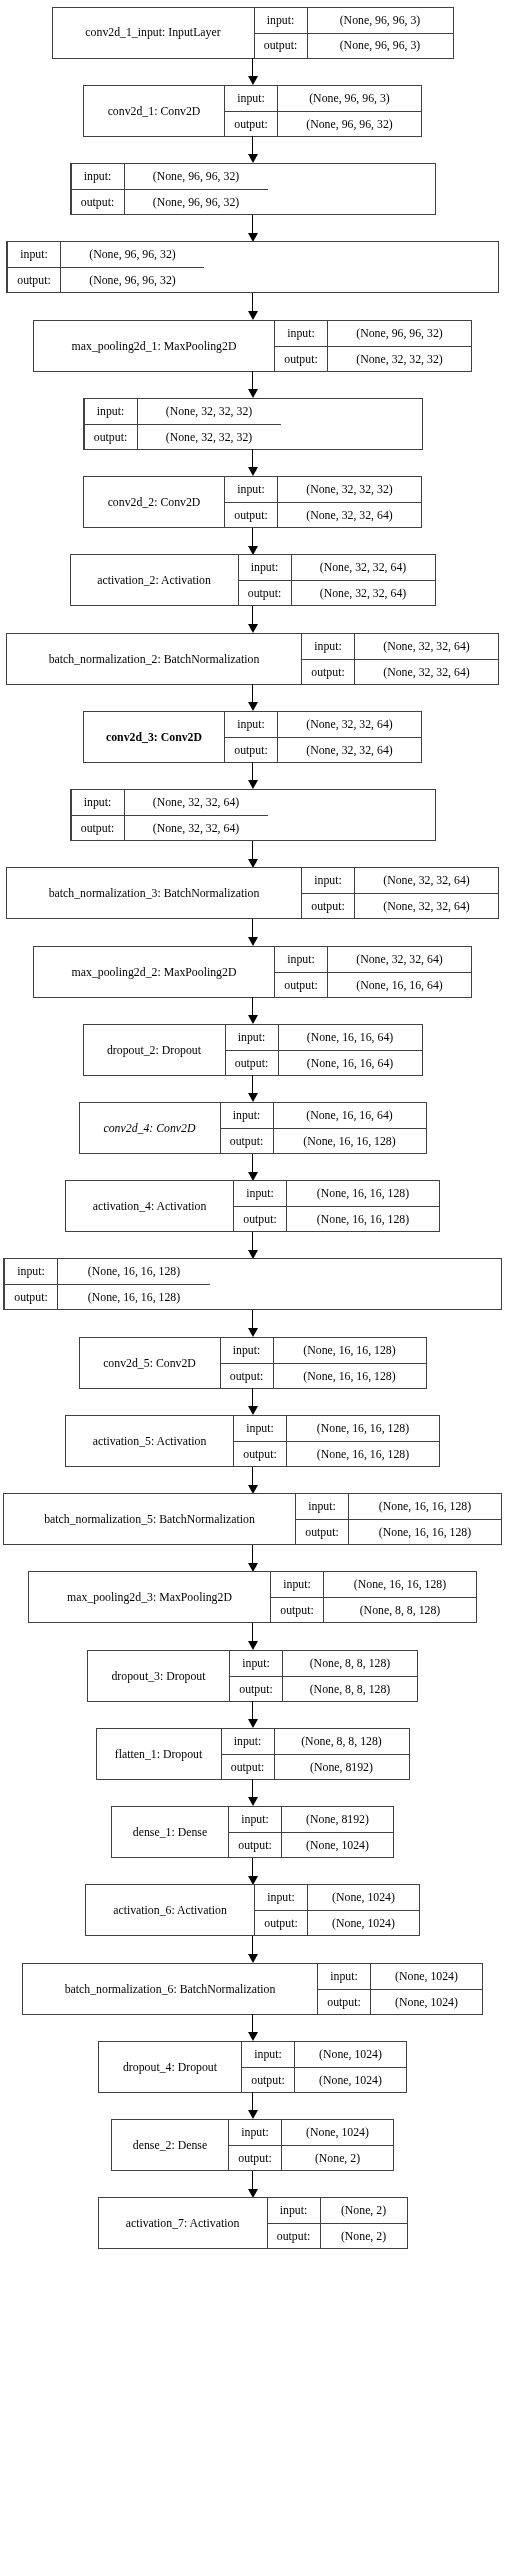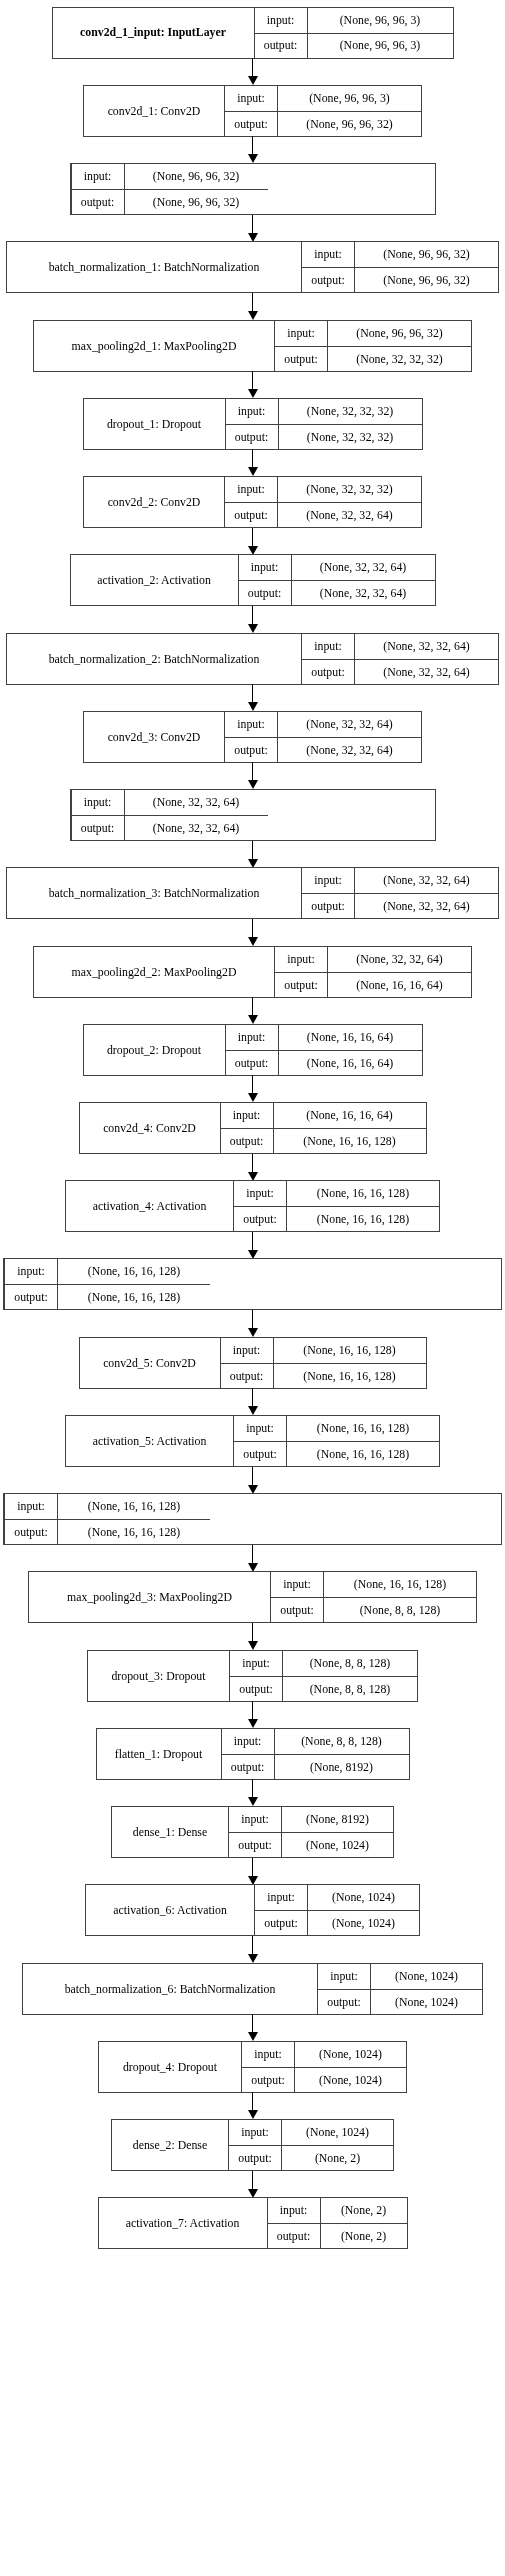--- a/index.html
+++ b/index.html
@@ -103,21 +103,21 @@
     border-top: 9.2px solid #000000;
     margin-top: -0.8px;
   }
 </style>
 </head>
 <body>
 
 <div id="graph">
     <div class="node-row" style="top: 6.7px;">
       <div class="node-box" style="width: 402px;">
-        <div class="cell-name" style="width: 204px; font-weight: bold;">conv2d_1_input: InputLayer</div>
+        <div class="cell-name" style="width: 204px;">conv2d_1_input: InputLayer</div>
         <div class="io-block">
           <div class="io-row">
             <div class="io-label">input:</div>
             <div class="io-shape" style="width: 146px;">(None, 96, 96, 3)</div>
           </div>
           <div class="io-row second">
             <div class="io-label">output:</div>
             <div class="io-shape" style="width: 146px;">(None, 96, 96, 3)</div>
           </div>
         </div>
@@ -159,21 +159,20 @@
           </div>
         </div>
       </div>
     </div>
     <div class="edge" style="top: 215px; height: 27px;">
       <div class="edge-line"></div>
       <div class="edge-head"></div>
     </div>
     <div class="node-row" style="top: 241px;">
       <div class="node-box" style="width: 493px;">
-        <div class="cell-name" style="width: 297px;">batch_normalization_1: BatchNormalization</div>
         <div class="io-block">
           <div class="io-row">
             <div class="io-label">input:</div>
             <div class="io-shape" style="width: 144px;">(None, 96, 96, 32)</div>
           </div>
           <div class="io-row second">
             <div class="io-label">output:</div>
             <div class="io-shape" style="width: 144px;">(None, 96, 96, 32)</div>
           </div>
         </div>
@@ -197,21 +196,20 @@
           </div>
         </div>
       </div>
     </div>
     <div class="edge" style="top: 371px; height: 27px;">
       <div class="edge-line"></div>
       <div class="edge-head"></div>
     </div>
     <div class="node-row" style="top: 398px;">
       <div class="node-box" style="width: 340px;">
-        <div class="cell-name" style="width: 145px;">dropout_1: Dropout</div>
         <div class="io-block">
           <div class="io-row">
             <div class="io-label">input:</div>
             <div class="io-shape" style="width: 144px;">(None, 32, 32, 32)</div>
           </div>
           <div class="io-row second">
             <div class="io-label">output:</div>
             <div class="io-shape" style="width: 144px;">(None, 32, 32, 32)</div>
           </div>
         </div>
@@ -273,21 +271,21 @@
           </div>
         </div>
       </div>
     </div>
     <div class="edge" style="top: 684px; height: 27px;">
       <div class="edge-line"></div>
       <div class="edge-head"></div>
     </div>
     <div class="node-row" style="top: 711px;">
       <div class="node-box" style="width: 339px;">
-        <div class="cell-name" style="width: 143px;">conv2d_3: Conv2D</div>
+        <div class="cell-name" style="width: 143px; font-weight: bold;">conv2d_3: Conv2D</div>
         <div class="io-block">
           <div class="io-row">
             <div class="io-label">input:</div>
             <div class="io-shape" style="width: 144px;">(None, 32, 32, 64)</div>
           </div>
           <div class="io-row second">
             <div class="io-label">output:</div>
             <div class="io-shape" style="width: 144px;">(None, 32, 32, 64)</div>
           </div>
         </div>
@@ -367,21 +365,21 @@
           </div>
         </div>
       </div>
     </div>
     <div class="edge" style="top: 1075px; height: 27px;">
       <div class="edge-line"></div>
       <div class="edge-head"></div>
     </div>
     <div class="node-row" style="top: 1102px;">
       <div class="node-box" style="width: 348px;">
-        <div class="cell-name" style="width: 143px;">conv2d_4: Conv2D</div>
+        <div class="cell-name" style="width: 143px; font-style: italic;">conv2d_4: Conv2D</div>
         <div class="io-block">
           <div class="io-row">
             <div class="io-label">input:</div>
             <div class="io-shape" style="width: 153px;">(None, 16, 16, 64)</div>
           </div>
           <div class="io-row second">
             <div class="io-label">output:</div>
             <div class="io-shape" style="width: 153px;">(None, 16, 16, 128)</div>
           </div>
         </div>
@@ -461,20 +459,21 @@
           </div>
         </div>
       </div>
     </div>
     <div class="edge" style="top: 1467px; height: 27px;">
       <div class="edge-line"></div>
       <div class="edge-head"></div>
     </div>
     <div class="node-row" style="top: 1493px;">
       <div class="node-box" style="width: 499px;">
+        <div class="cell-name" style="width: 294px;">batch_normalization_5: BatchNormalization</div>
         <div class="io-block">
           <div class="io-row">
             <div class="io-label">input:</div>
             <div class="io-shape" style="width: 153px;">(None, 16, 16, 128)</div>
           </div>
           <div class="io-row second">
             <div class="io-label">output:</div>
             <div class="io-shape" style="width: 153px;">(None, 16, 16, 128)</div>
           </div>
         </div>

